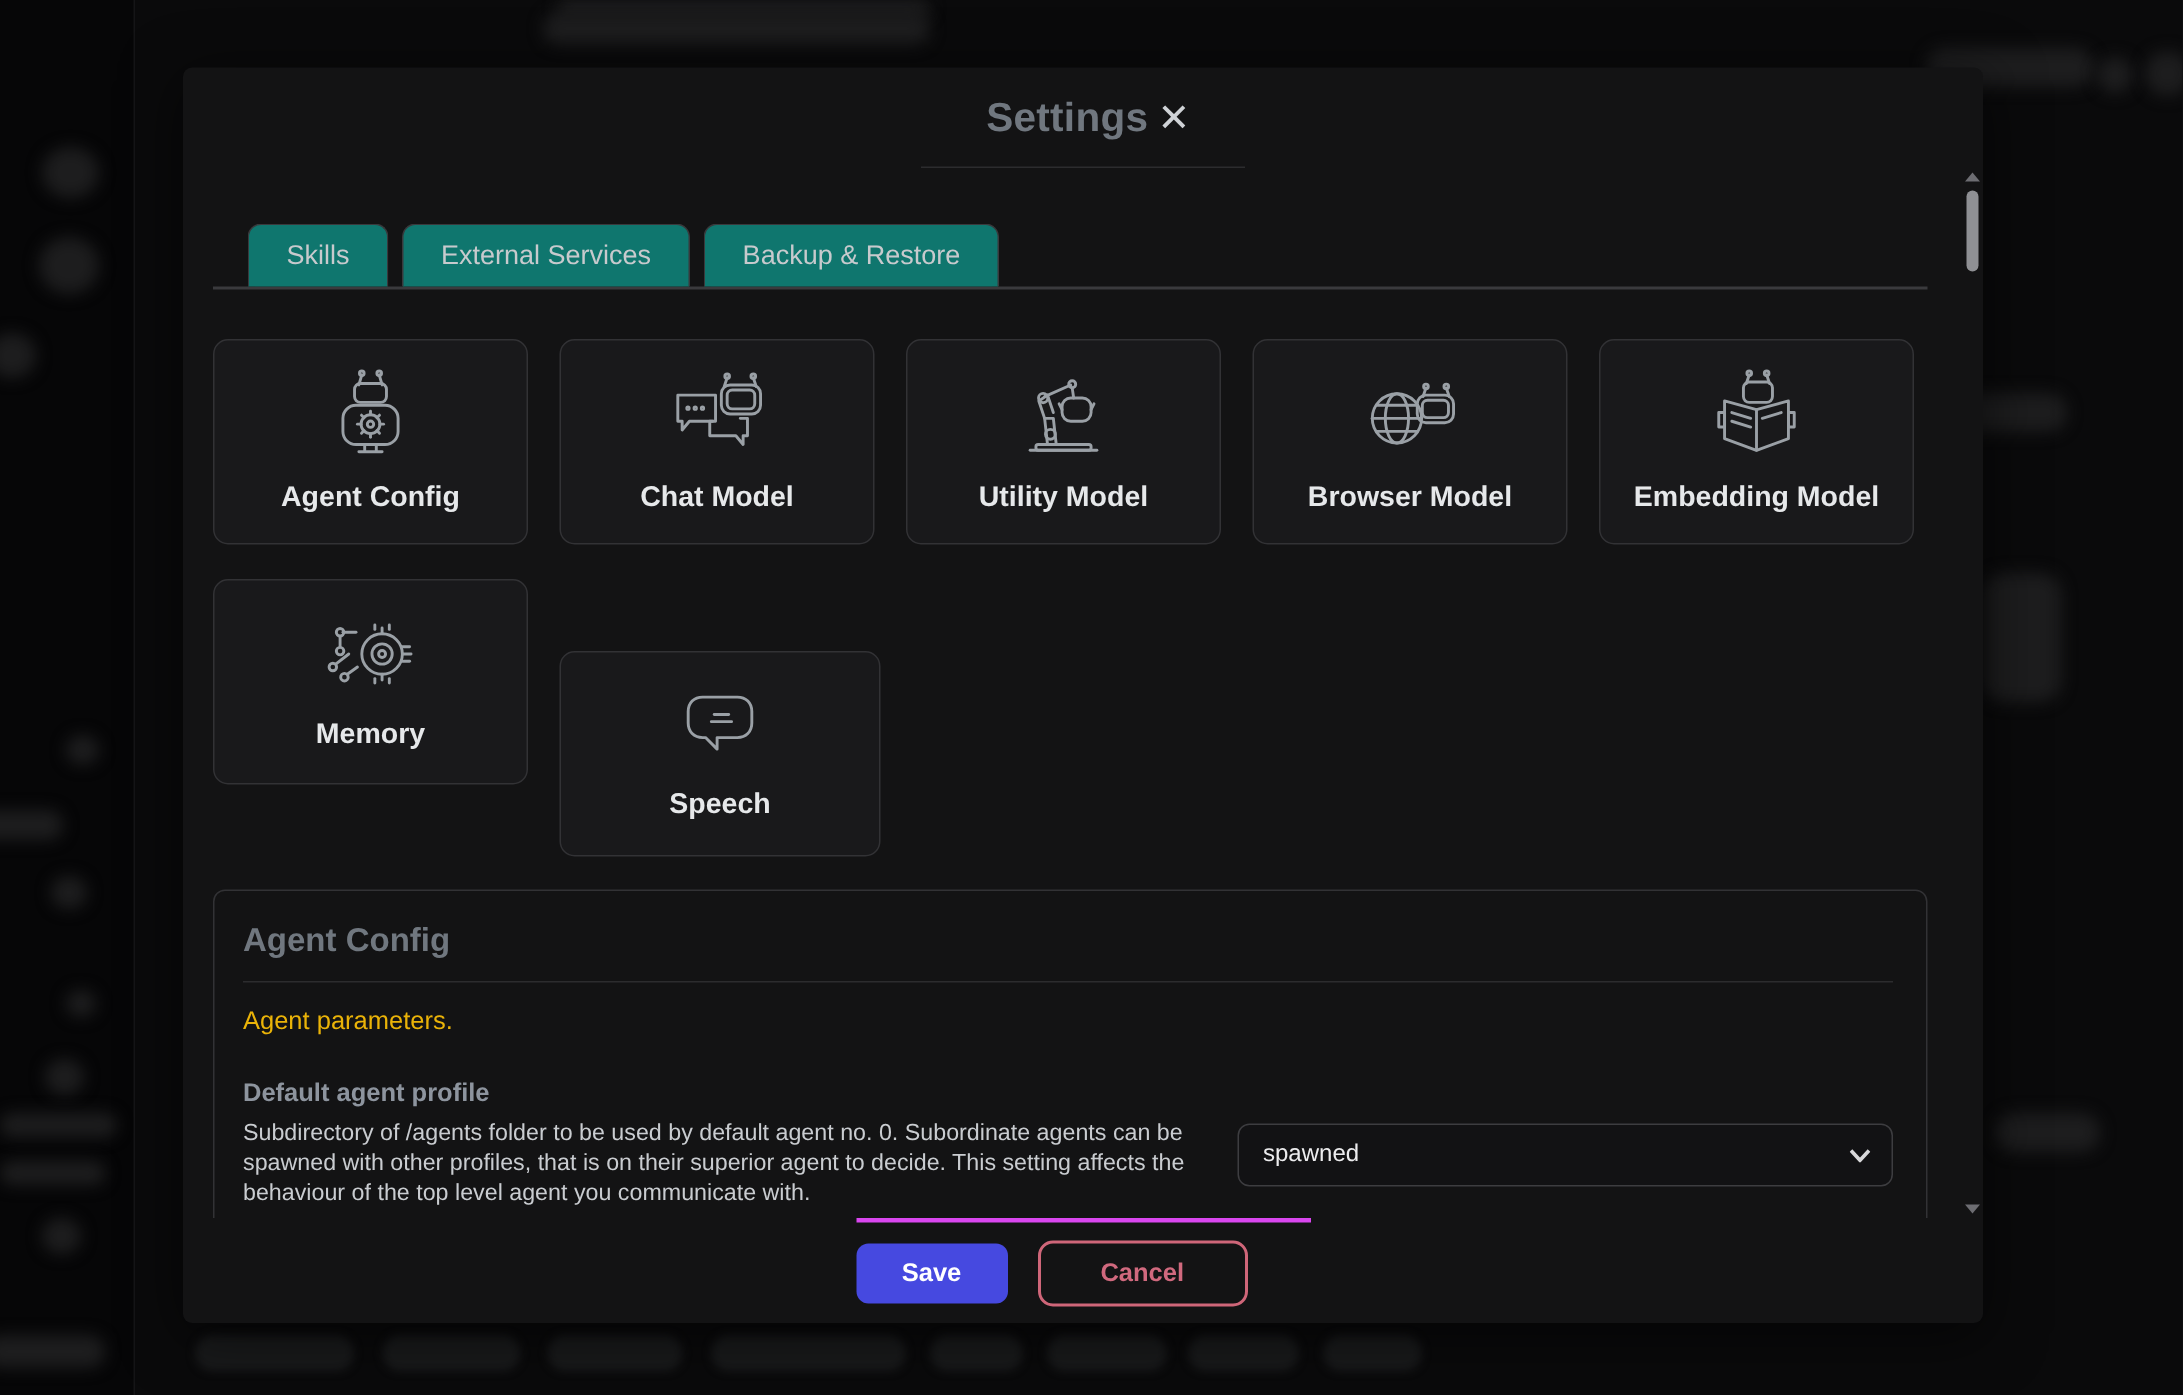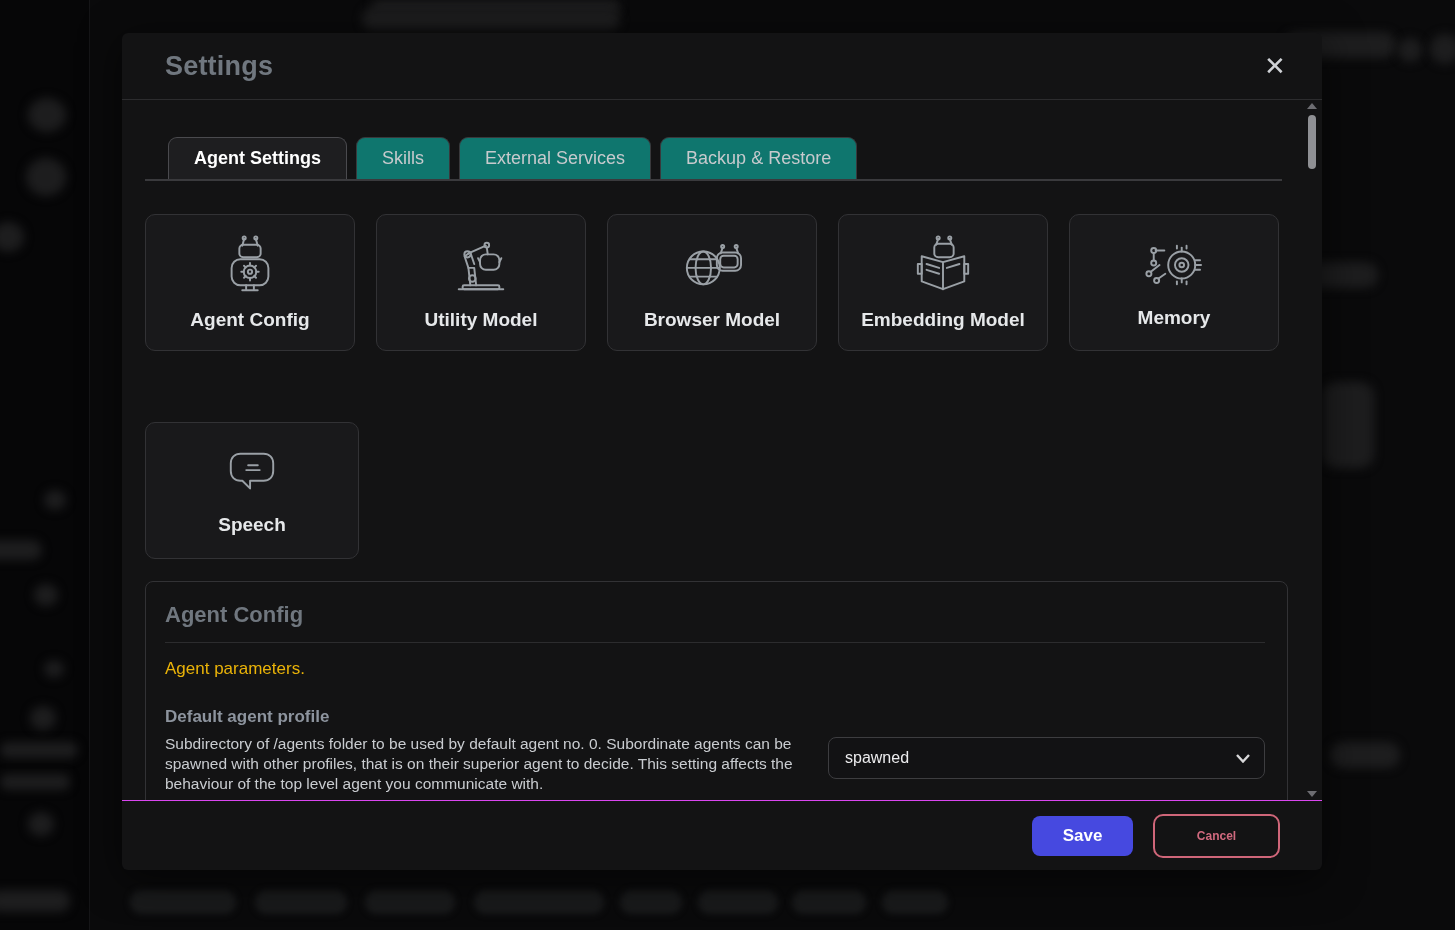--- a/index.html
+++ b/index.html
@@ -19,24 +19,25 @@
     position:absolute; left:0; top:0; width:90px; height:930px;
     background:#060607; border-right:1px solid #151517;
   }
   .chip {
     position:absolute; height:24px; background:#191a1b; filter:blur(3px);
     border-radius:12px; top:890px;
   }
 
   
   .modal {
-    position:absolute; left:122px; top:33px; width:1200px; height:837px;
+    position:absolute; left:122px; top:45px; width:1200px; height:837px;
     background:#131314; border-radius:6px;
     display:flex; flex-direction:column;
     box-shadow:0 8px 40px rgba(0,0,0,.6);
+    align-items:center;
   }
   .modal-header {
     flex:0 0 67px; display:flex; align-items:center;
     padding:0 30px 0 43px; border-bottom:1px solid #2c2c2e;
   }
   .modal-title {
     font-size:27px; font-weight:bold; color:#70777f; letter-spacing:.2px;
   }
   .close-btn {
     margin-left:auto; width:34px; height:34px; display:flex; align-items:center;
@@ -110,33 +111,33 @@
     margin-left:auto; margin-top:30px; width:437px; height:42px;
     background:#121214; border:1px solid #3d3d40; border-radius:8px;
     display:flex; align-items:center; padding:0 14px 0 16px;
     font-size:16px; color:#ececee; cursor:pointer;
   }
   .select .chev { margin-left:auto; width:14px; height:9px; }
   .select .chev polyline { fill:none; stroke:#d8d8da; stroke-width:2.4; }
 
   
   .modal-footer {
-    flex:0 0 70px; border-top:1px solid #d946ef;
+    flex:0 0 70px; border-top:3px solid #d946ef;
     display:flex; align-items:center; justify-content:flex-end;
     gap:20px; padding-right:42px;
   }
   .btn-save {
     width:101px; height:40px; background:#4649e0; border:none; border-radius:8px;
     color:#ffffff; font-size:17px; font-weight:bold; cursor:pointer;
     font-family:"Liberation Sans", sans-serif;
   }
   .btn-cancel {
-    width:127px; height:44px; background:transparent;
+    width:140px; height:44px; background:transparent;
     border:2px solid #cf descendants; border:2px solid #cf6679; border-radius:10px;
-    color:#d0697e; font-size:12px; font-weight:bold; cursor:pointer;
+    color:#d0697e; font-size:17px; font-weight:bold; cursor:pointer;
     font-family:"Liberation Sans", sans-serif;
   }
 </style>
 </head>
 <body>
 
 <div class="backdrop">
   <div class="sidebar">
     <div class="blob round" style="left:28px;top:98px;width:38px;height:34px;"></div>
     <div class="blob round" style="left:26px;top:158px;width:40px;height:38px;"></div>
@@ -175,21 +176,20 @@
 <div class="modal">
 
   <div class="modal-header">
     <div class="modal-title">Settings</div>
     <button class="close-btn">✕</button>
   </div>
 
   <div class="modal-body">
 
     <div class="tabs">
-      <div class="tab active">Agent Settings</div>
       <div class="tab">Skills</div>
       <div class="tab">External Services</div>
       <div class="tab">Backup &amp; Restore</div>
     </div>
 
     <div class="cards">
 
       <div class="card">
         <span>
           <svg width="62" height="60" viewBox="0 0 64 62">
@@ -212,20 +212,38 @@
                 <line x1="27.6" y1="42.4" x2="25.8" y2="44.2"></line>
             </g>
             <line x1="28" y1="52" x2="28" y2="56"></line>
               <line x1="36" y1="52" x2="36" y2="56"></line>
             <line x1="24" y1="57" x2="40" y2="57"></line>
           </svg>
         </span>
         <div class="card-label">Agent Config</div>
       </div>
 
+      <div class="card">
+        <span>
+          <svg width="64" height="60" viewBox="0 0 66 62">
+            <line x1="40" y1="6" x2="38" y2="12"></line>
+              <circle cx="40" cy="5" r="1.6"></circle>
+            <line x1="58" y1="6" x2="60" y2="12"></line>
+              <circle cx="58" cy="5" r="1.6"></circle>
+            <rect x="36" y="11" width="27" height="20" rx="6"></rect>
+            <rect x="40" y="14.5" width="19" height="13" rx="3.5"></rect>
+            <path d="M6 18 h26 v18 h-18 l-5 6 v-6 h-3 z"></path>
+            <circle cx="13" cy="27" r="0.8"></circle>
+              <circle cx="18" cy="27" r="0.8"></circle>
+              <circle cx="23" cy="27" r="0.8"></circle>
+            <path d="M30 36 h-2 v10 h18 l5 6 v-6 h3 v-12 h-5"></path>
+          </svg>
+        </span>
+        <div class="card-label">Chat Model</div>
+      </div>
 
       <div class="card">
         <span>
           <svg width="64" height="60" viewBox="0 0 66 62">
             <line x1="10" y1="56" x2="56" y2="56"></line>
             <rect x="14" y="52" width="38" height="4" rx="1.5"></rect>
             <path d="M22 52 L20 34 L26 34 L28 52"></path>
             <circle cx="24" cy="45" r="3.4"></circle>
             <path d="M20 34 L16 22 L22 18 L26 30"></path>
             <circle cx="19" cy="20" r="3.2"></circle>

